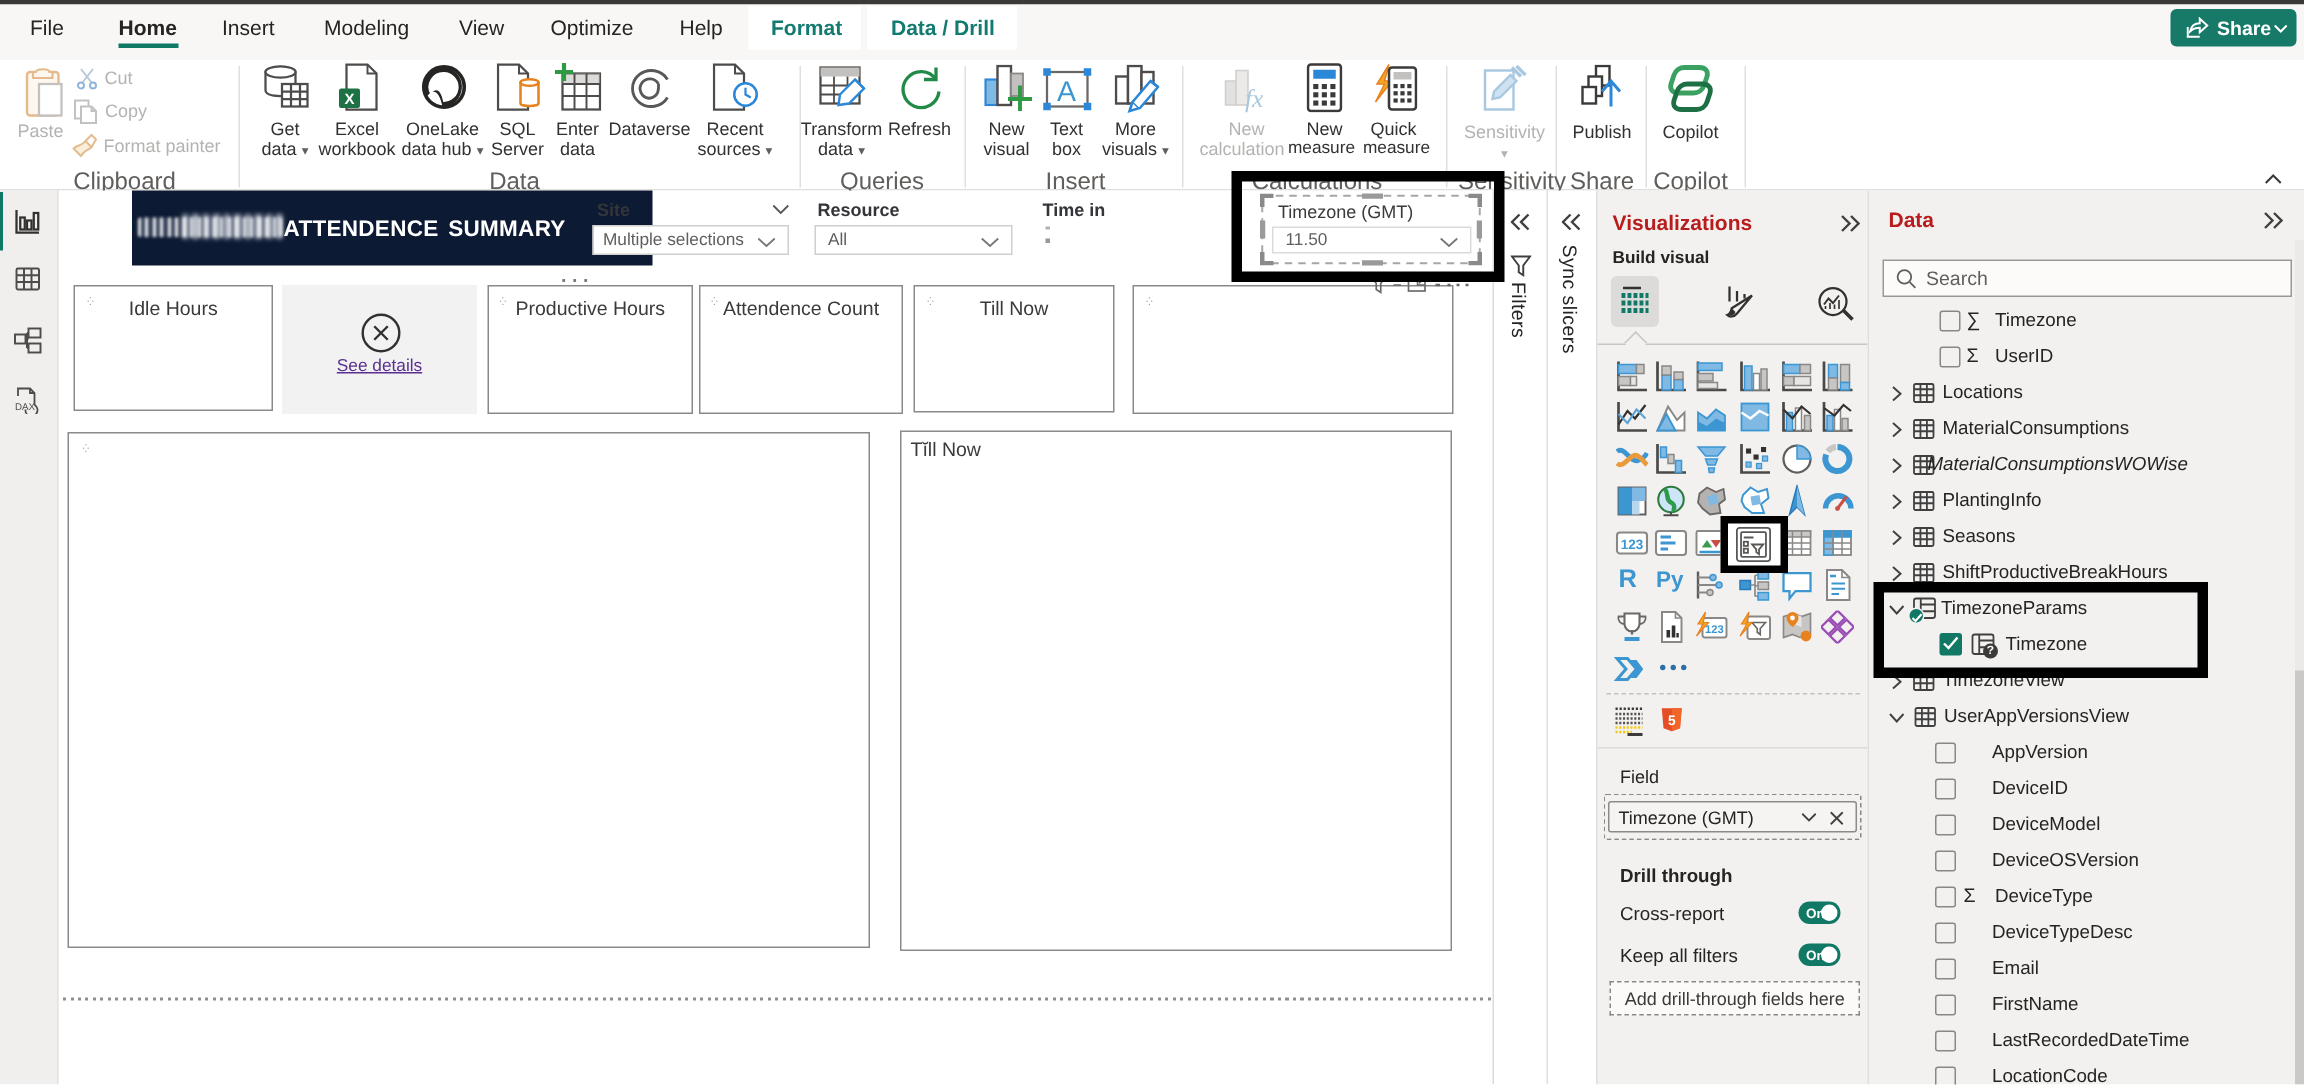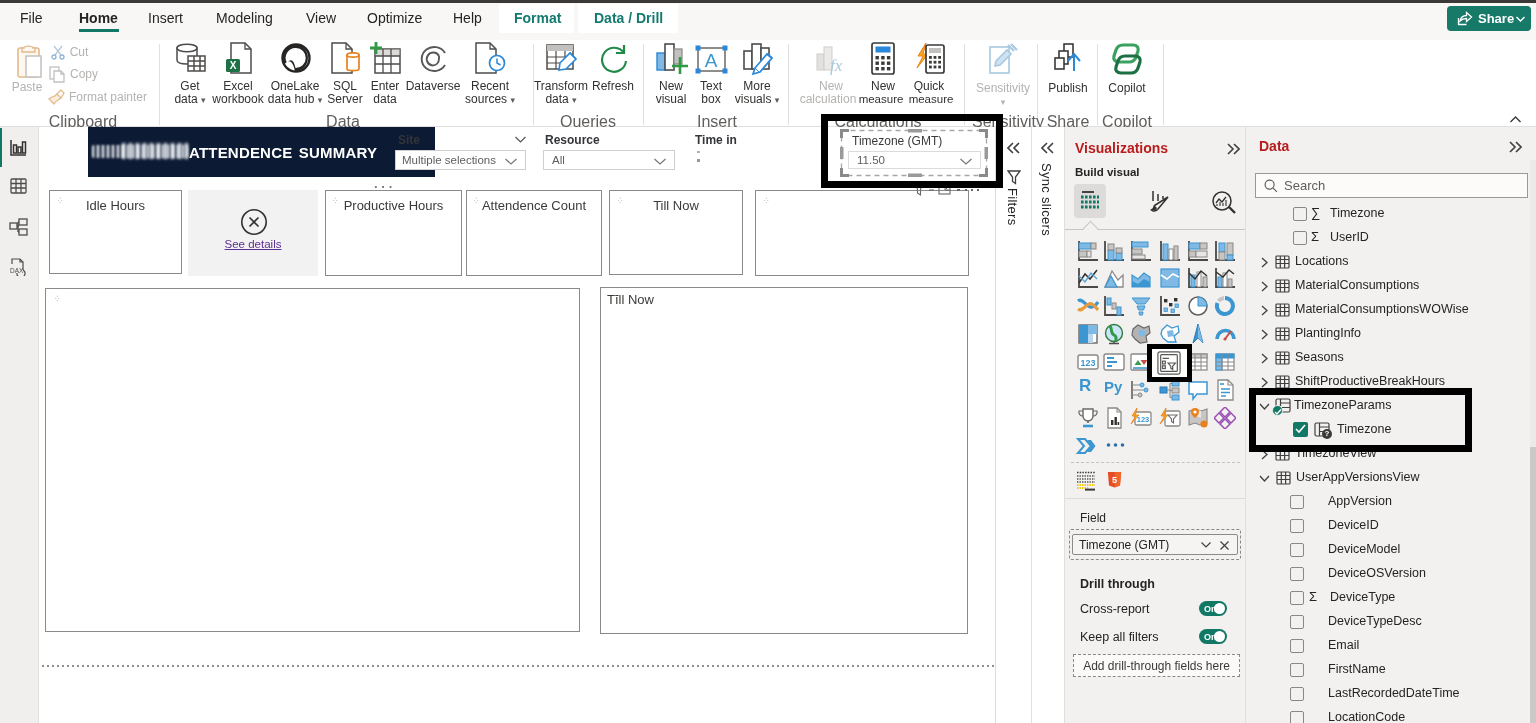--- a/index.html
+++ b/index.html
@@ -828,21 +828,21 @@
     <span class="txt" style="left:49px;">MaterialConsumptions</span>
       </div>
   <div class="trow" style="top:171px;">
         <svg width="7" height="11" viewBox="0 0 7 11" style="position:absolute; left:15px; top:7px;" fill="none" stroke="#404040" stroke-width="1.3">
           <path d="M1 1 L6 5.5 L1 10"></path>
         </svg>
     <svg width="15" height="14" viewBox="0 0 15 14" style="position:absolute; left:29px; top:5px;" fill="none" stroke="#404040" stroke-width="1.2">
           <rect x="1" y="1" width="13" height="12" rx="1"></rect>
           <path d="M1 4.5 L14 4.5 M1 8.5 L14 8.5 M5.3 1 L5.3 13 M9.6 1 L9.6 13"></path>
         </svg>
-    <span class="txt" style="left:49px;">MaterialConsumptionsWOWise</span>
+    <span class="txt" style="left:39px;font-style:italic;">MaterialConsumptionsWOWise</span>
       </div>
   <div class="trow" style="top:195px;">
         <svg width="7" height="11" viewBox="0 0 7 11" style="position:absolute; left:15px; top:7px;" fill="none" stroke="#404040" stroke-width="1.3">
           <path d="M1 1 L6 5.5 L1 10"></path>
         </svg>
     <svg width="15" height="14" viewBox="0 0 15 14" style="position:absolute; left:29px; top:5px;" fill="none" stroke="#404040" stroke-width="1.2">
           <rect x="1" y="1" width="13" height="12" rx="1"></rect>
           <path d="M1 4.5 L14 4.5 M1 8.5 L14 8.5 M5.3 1 L5.3 13 M9.6 1 L9.6 13"></path>
         </svg>
     <span class="txt" style="left:49px;">PlantingInfo</span>

